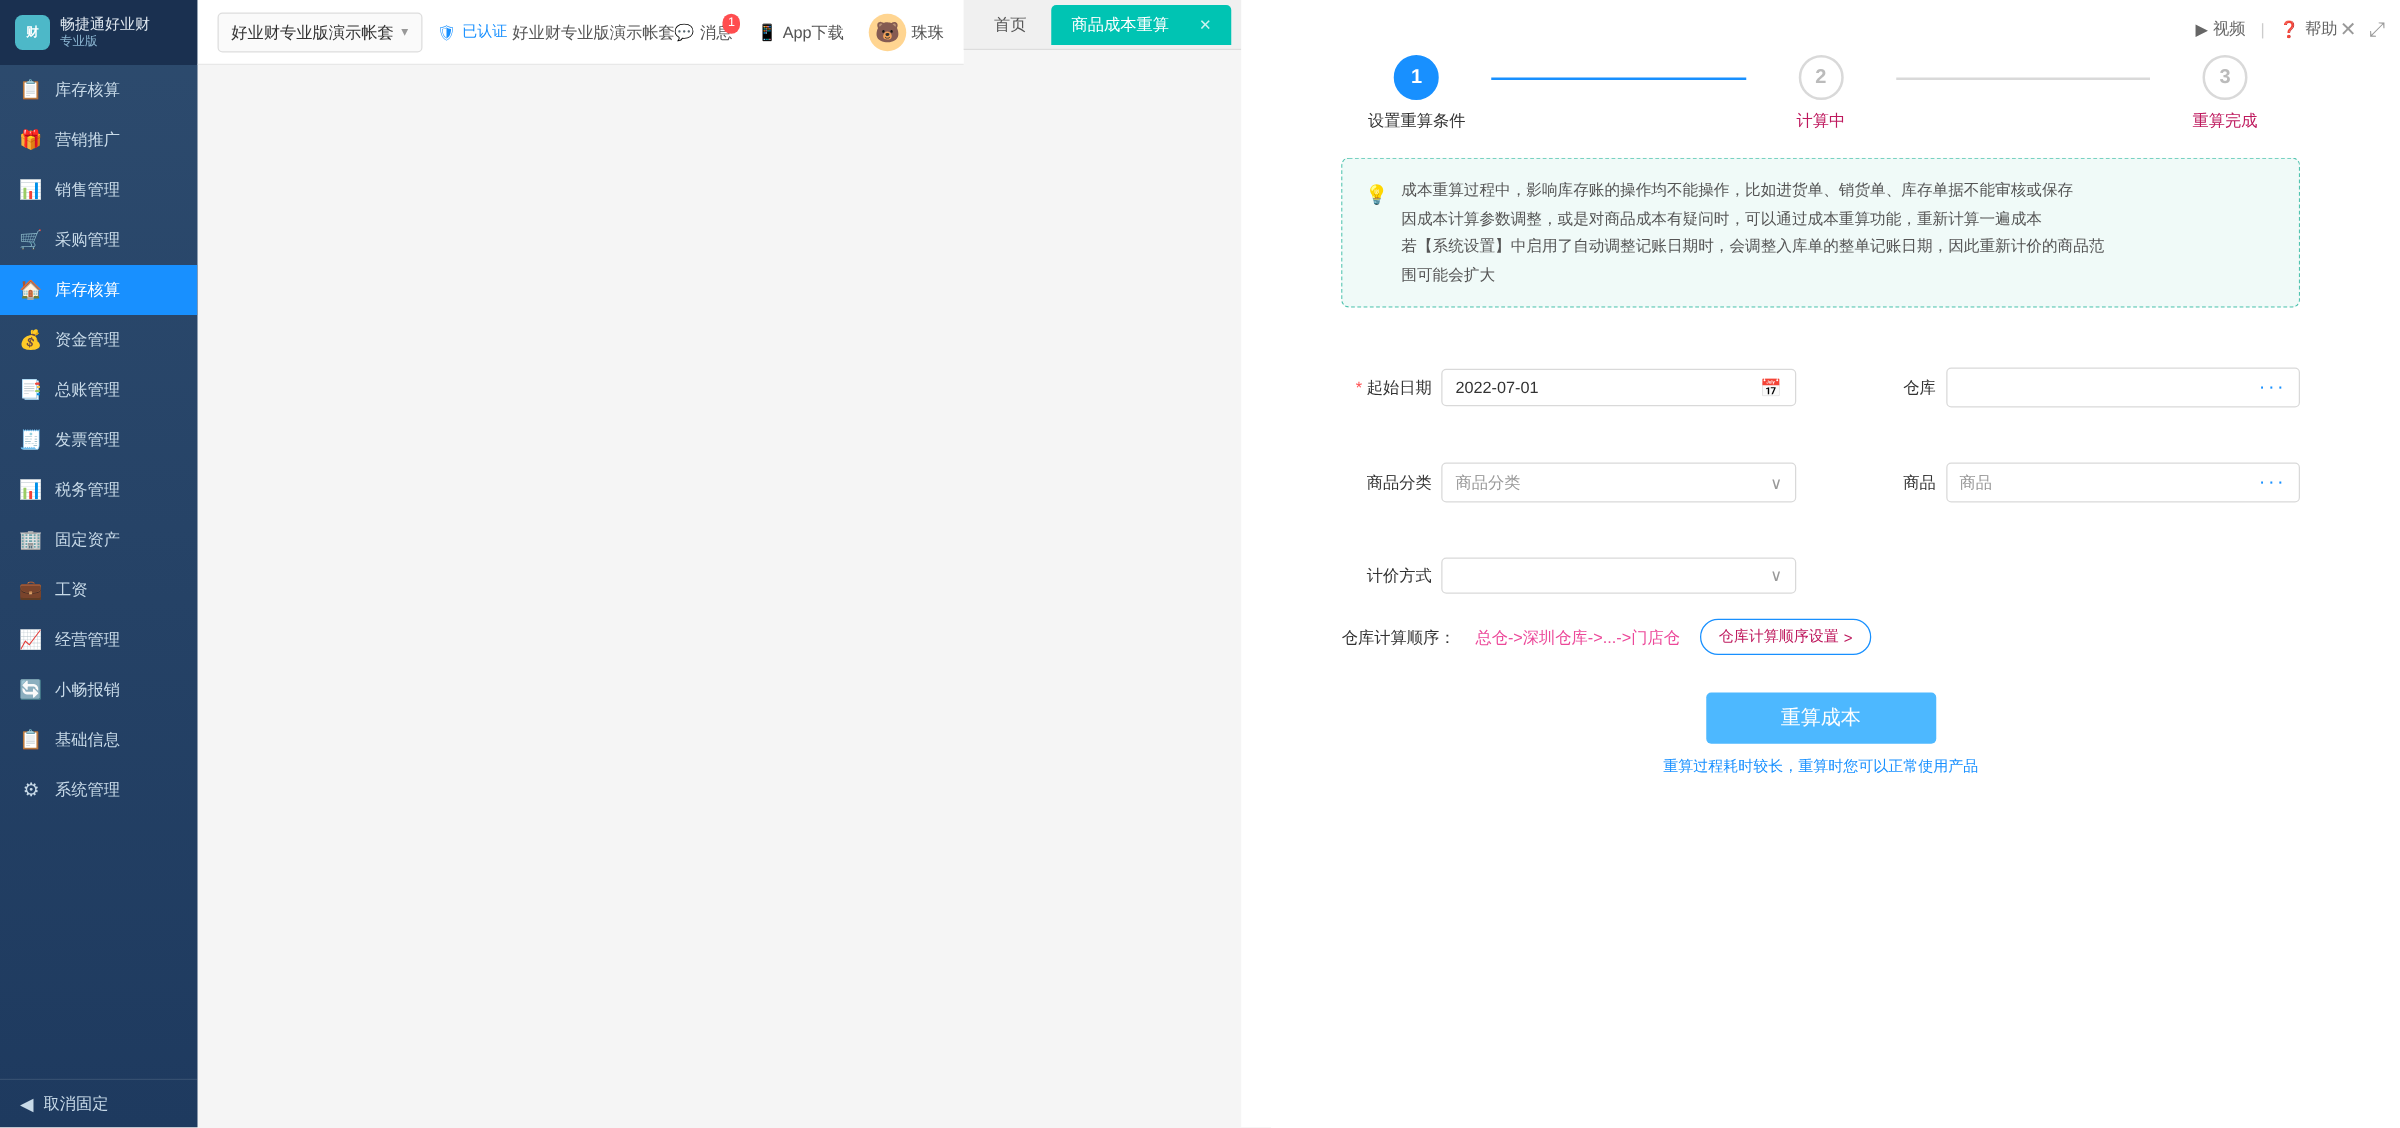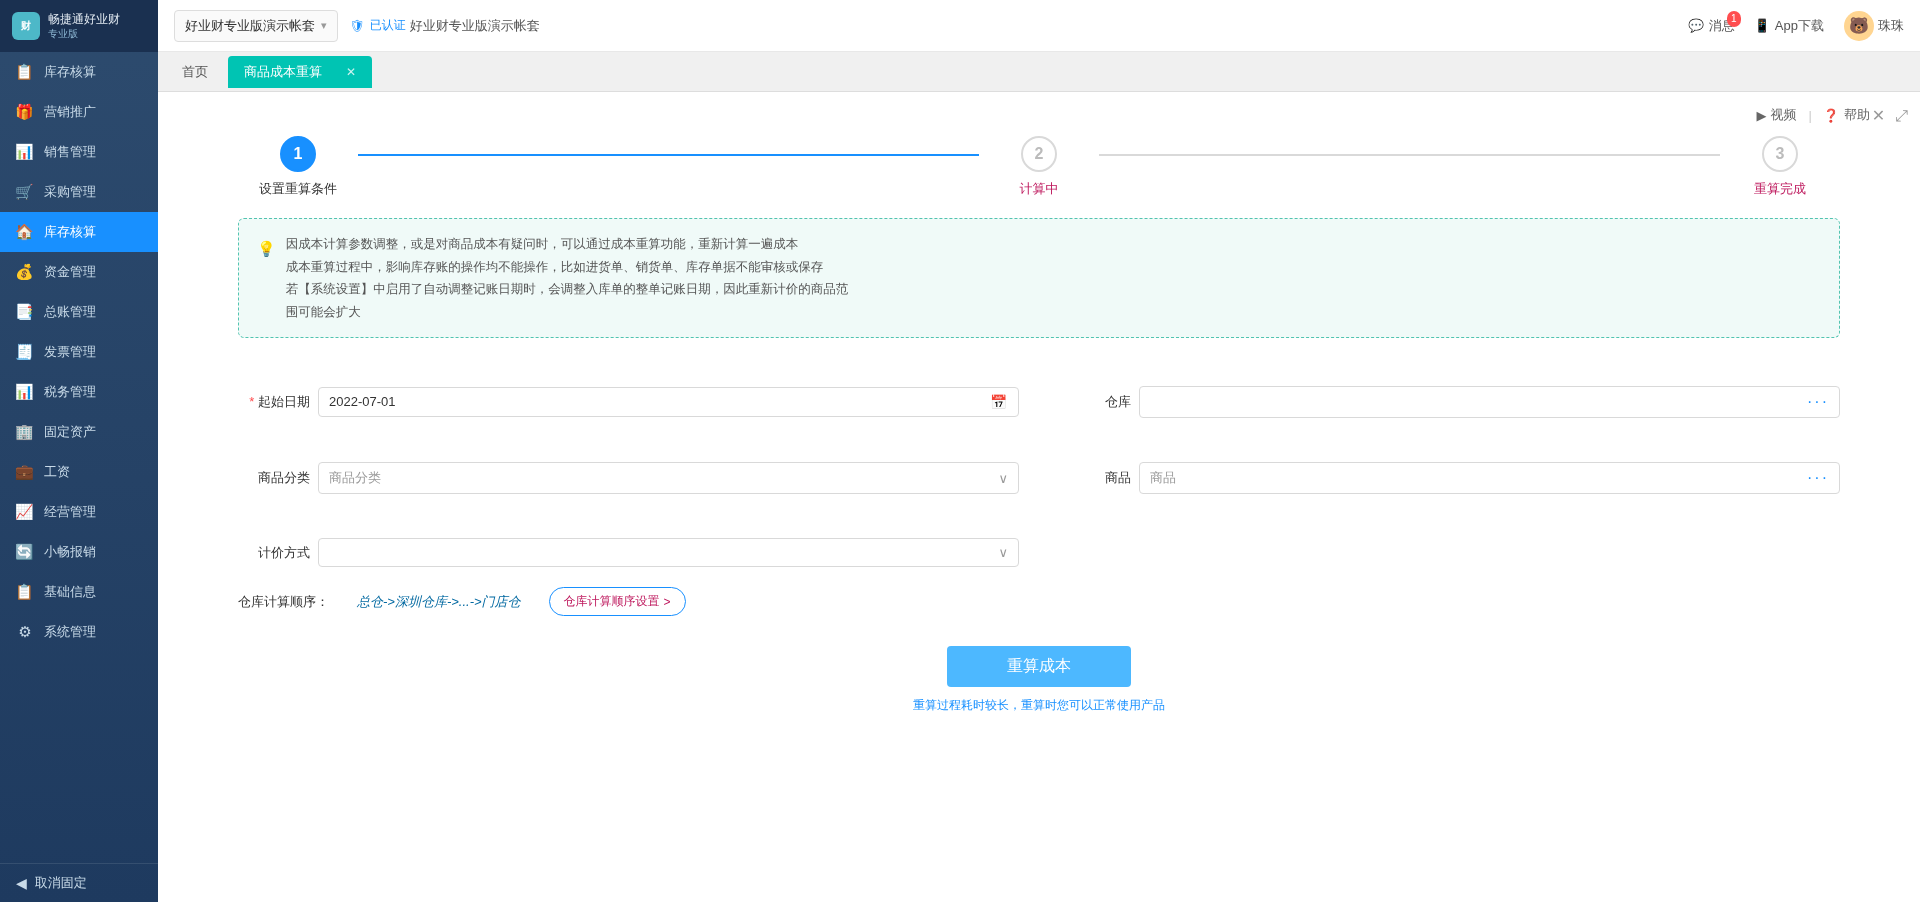--- a/index.html
+++ b/index.html
@@ -86,21 +86,21 @@
       color: #c8dae8;
       font-size: 13px;
       cursor: pointer;
     }
     .sidebar-bottom .item-icon { margin-right: 8px; font-size: 14px; }
 
     
     .main-area {
       flex: 1;
       display: flex;
-      flex-direction: column;
+      flex-direction: row;
       overflow: hidden;
     }
 
     
     .topbar {
       background: #fff;
       height: 52px;
       display: flex;
       align-items: center;
       padding: 0 16px;
@@ -387,26 +387,25 @@
       cursor: pointer;
       min-height: 32px;
     }
     .form-dots .dots-icon { color: #1890ff; font-size: 16px; letter-spacing: 2px; }
 
     
     .warehouse-order-row {
       display: flex;
       align-items: center;
       margin-bottom: 20px;
-      gap: 20px;
+      gap: 8px;
     }
     .warehouse-order-text {
       font-size: 13px;
-      color: #0369a1;
-      font-style: italic;
+      color: #ec4899;
     }
     .warehouse-order-btn {
       background: #fff;
       border: 1px solid #1890ff;
       border-radius: 20px;
       color: #be185d;
       font-size: 12px;
       padding: 5px 14px;
       cursor: pointer;
       display: flex;
@@ -591,22 +590,22 @@
       <div class="step">
         <div class="step-circle inactive">3</div>
         <div class="step-label">重算完成</div>
       </div>
     </div>
 
     <div class="info-box">
       <div class="info-box-inner">
         <span class="info-icon">💡</span>
         <div>
+          <div>成本重算过程中，影响库存账的操作均不能操作，比如进货单、销货单、库存单据不能审核或保存</div>
           <div>因成本计算参数调整，或是对商品成本有疑问时，可以通过成本重算功能，重新计算一遍成本</div>
-          <div>成本重算过程中，影响库存账的操作均不能操作，比如进货单、销货单、库存单据不能审核或保存</div>
           <div>若【系统设置】中启用了自动调整记账日期时，会调整入库单的整单记账日期，因此重新计价的商品范</div>
           <div>围可能会扩大</div>
         </div>
       </div>
     </div>
 
     <div class="form-section">
 
       <div class="form-row">
         <div class="form-field">

